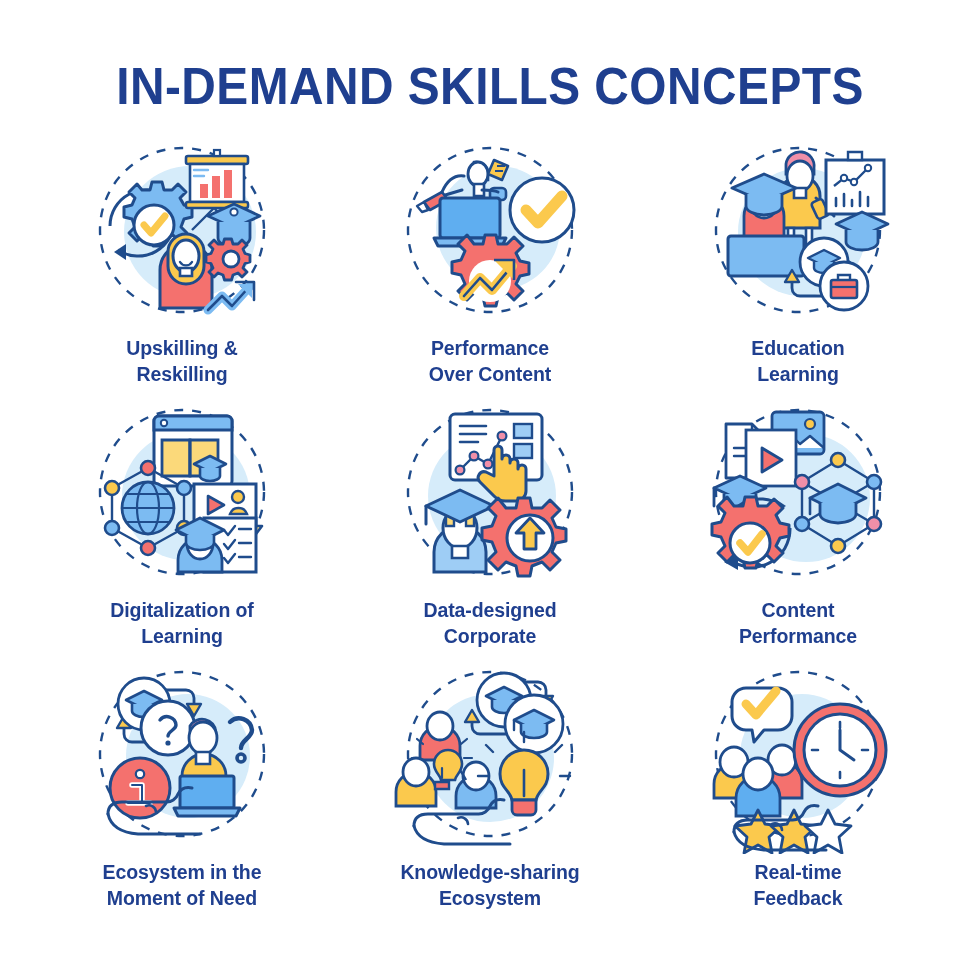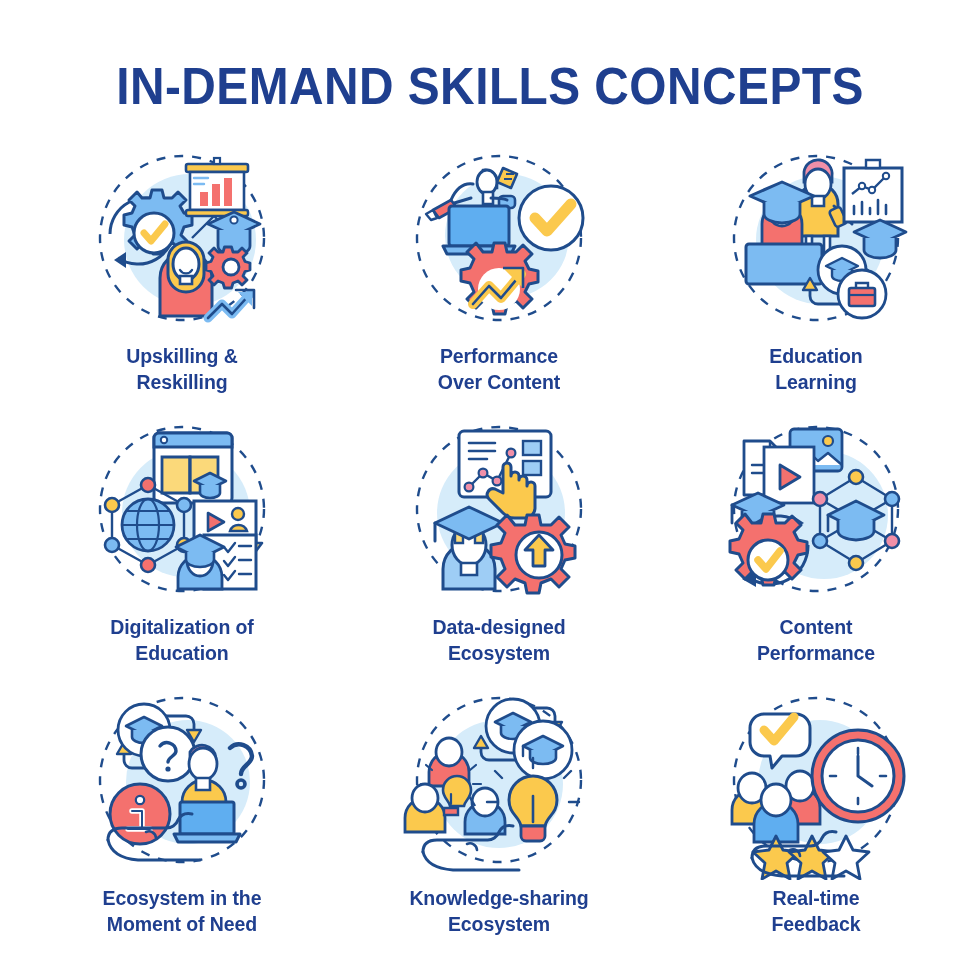--- a/index.html
+++ b/index.html
@@ -17,26 +17,25 @@
     font-size:52px;
     font-weight:700;
     letter-spacing:0.5px;
     color:#1F3F8F;
     transform:scaleX(0.92);
     font-family:"Liberation Sans","DejaVu Sans",sans-serif;
     white-space:nowrap;
   }
 
   .grid{
-    position:absolute;top:148px;left:28px;
+    position:absolute;top:140px;left:28px;
     width:924px;
     display:grid;
     grid-template-columns:repeat(3,308px);
     grid-template-rows:repeat(3,262px);
-    gap:9px;
   }
   .cell{
     position:relative;
     display:flex;
     flex-direction:column;
     align-items:center;
   }
   .iconwrap{
     position:relative;
     width:200px;height:190px;
@@ -285,21 +284,21 @@
             <path d="M142 156 l4 5 7 -9" fill="none" stroke="#1F4C8C" stroke-width="2.4" stroke-linecap="round" stroke-linejoin="round"></path>
             <path d="M157 127h12M157 141h12M157 155h12" stroke="#1F4C8C" stroke-width="2.4" stroke-linecap="round"></path>
             <path d="M96 158a22 22 0 0 1 44 0v12H96z" fill="#7CBBF2" stroke="#1F4C8C" stroke-width="2.8"></path>
             <ellipse cx="118" cy="142" rx="13" ry="15" fill="#FFFFFF" stroke="#1F4C8C" stroke-width="2.8"></ellipse>
             <path d="M94 128 l24 -12 24 12 -24 12z" fill="#7CBBF2" stroke="#1F4C8C" stroke-width="2.8" stroke-linejoin="round"></path>
             <path d="M104 133v8a14 7 0 0 0 28 0v-8" fill="#7CBBF2" stroke="#1F4C8C" stroke-width="2.6"></path>
           </g>
         </svg>
       </div>
       <div class="label">Digitalization of
-Education</div>
+Learning</div>
     </div>
 
     <div class="cell">
       <div class="iconwrap">
         <svg viewBox="0 0 200 190">
           <circle cx="102" cy="94" r="64" fill="#D6ECFA"></circle>
           <circle cx="100" cy="90" r="82" fill="none" stroke="#1F4C8C" stroke-width="2.4" stroke-dasharray="9 9"></circle>
 
           <g>
             <rect x="60" y="12" width="92" height="66" rx="5" fill="#FFFFFF" stroke="#1F4C8C" stroke-width="3"></rect>
@@ -327,21 +326,21 @@
           </g>
 
           <g>
             <path d="M116 106 l10 0 2 -10 12 0 2 10 10 0 8 -8 10 10 -8 8 4 9 10 2 0 12 -10 2 -4 9 8 8 -10 10 -8 -8 -10 4 -2 10 -12 0 -2 -10 -10 -4 -8 8 -10 -10 8 -8 -4 -10 -10 -2 0 -12 10 -2 4 -10 -8 -8 10 -10z" fill="#F4716E" stroke="#1F4C8C" stroke-width="3" stroke-linejoin="round"></path>
             <circle cx="140" cy="136" r="23" fill="#FFFFFF" stroke="#1F4C8C" stroke-width="3"></circle>
             <path d="M140 116 l14 15 h-8 v16 h-12 v-16 h-8z" fill="#FBC94D" stroke="#1F4C8C" stroke-width="2.8" stroke-linejoin="round"></path>
           </g>
         </svg>
       </div>
       <div class="label">Data-designed
-Ecosystem</div>
+Corporate</div>
     </div>
 
     <div class="cell">
       <div class="iconwrap">
         <svg viewBox="0 0 200 190">
           <circle cx="108" cy="96" r="64" fill="#D6ECFA"></circle>
           <circle cx="100" cy="90" r="82" fill="none" stroke="#1F4C8C" stroke-width="2.4" stroke-dasharray="9 9"></circle>
 
           <g>
             <rect x="74" y="10" width="52" height="42" rx="4" fill="#7CBBF2" stroke="#1F4C8C" stroke-width="2.8"></rect>

